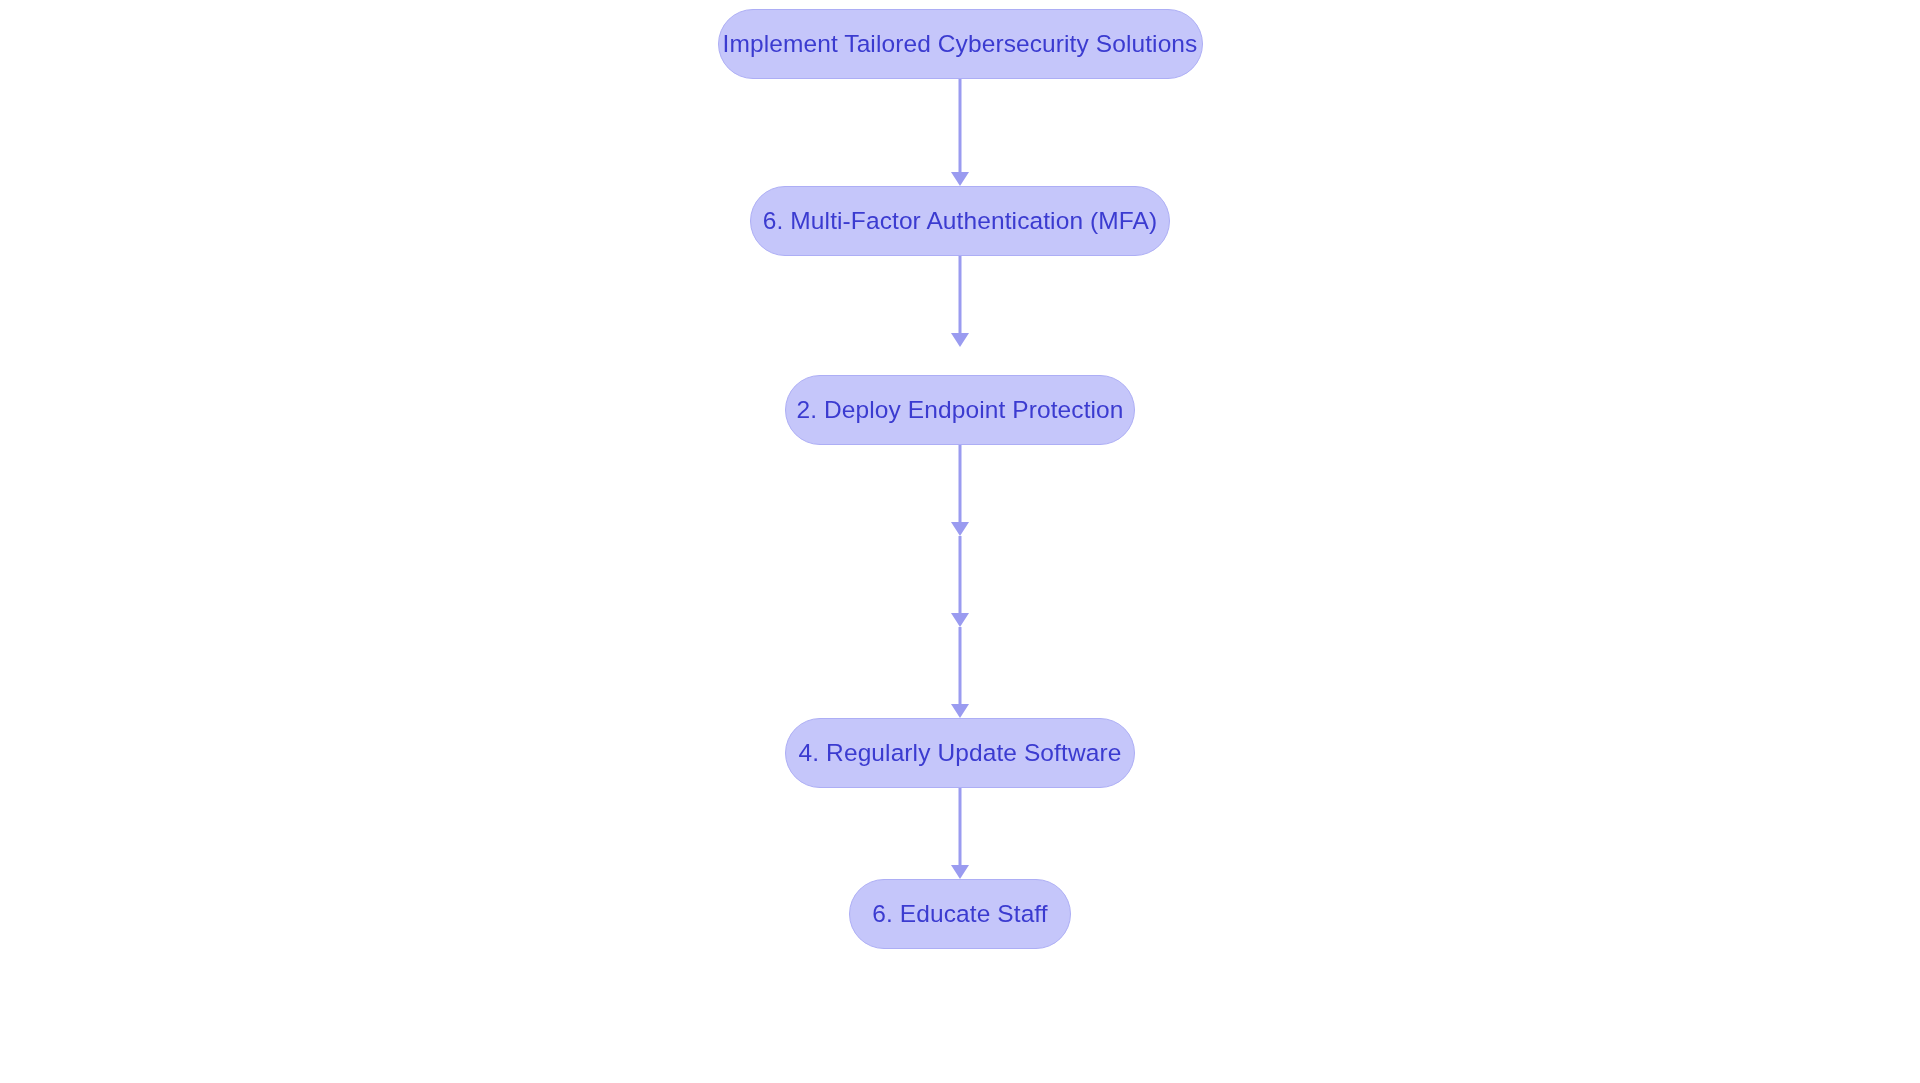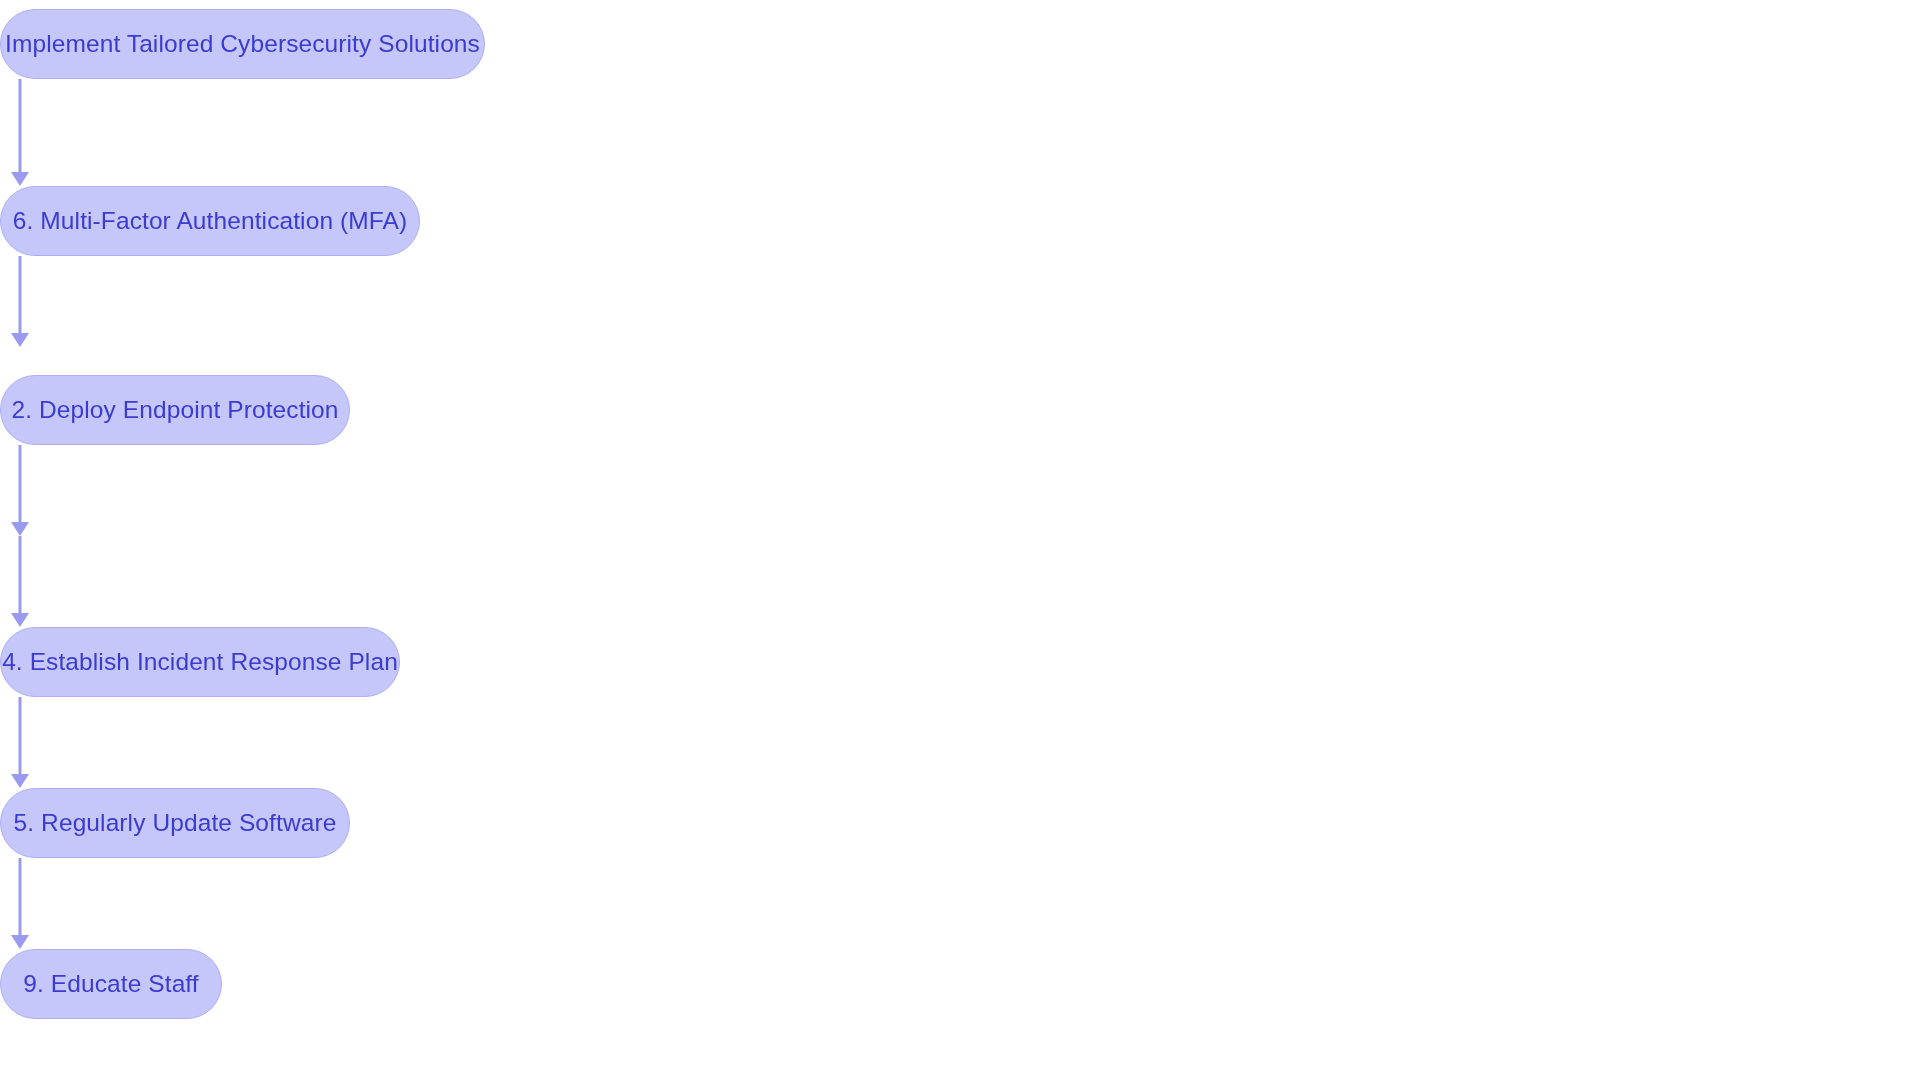--- a/index.html
+++ b/index.html
@@ -23,21 +23,21 @@
   }
 
   .flow-column {
     position: absolute;
     left: 0;
     top: 0;
     width: 1920px;
     height: 1083px;
     display: flex;
     flex-direction: column;
-    align-items: flex-start;
+    align-items: center;
   }
 
   
   .node {
     box-sizing: border-box;
     height: 70px;
     border-radius: 36px;
     background: #c5c6fa;
     border: 1.6px solid #adaef5;
     color: #3b3bd0;
@@ -112,36 +112,33 @@
       <div class="shaft" style="height:77px;"></div>
       <div class="head"></div>
     </div>
 
 
     <div class="connector" style="height:91px;">
       <div class="shaft" style="height:77px;"></div>
       <div class="head"></div>
     </div>
 
-    <div class="node" style="width:400px;">
-      <span>4. Establish Incident Response Plan</span>
-    </div>
 
     <div class="connector" style="height:91px;">
       <div class="shaft" style="height:77px;"></div>
       <div class="head"></div>
     </div>
 
     <div class="node" style="width:350px;">
-      <span>5. Regularly Update Software</span>
+      <span>4. Regularly Update Software</span>
     </div>
 
     <div class="connector" style="height:91px;">
       <div class="shaft" style="height:77px;"></div>
       <div class="head"></div>
     </div>
 
     <div class="node" style="width:222px;">
-      <span>9. Educate Staff</span>
+      <span>6. Educate Staff</span>
     </div>
 
   </div>
 </div>
 
 </body></html>

